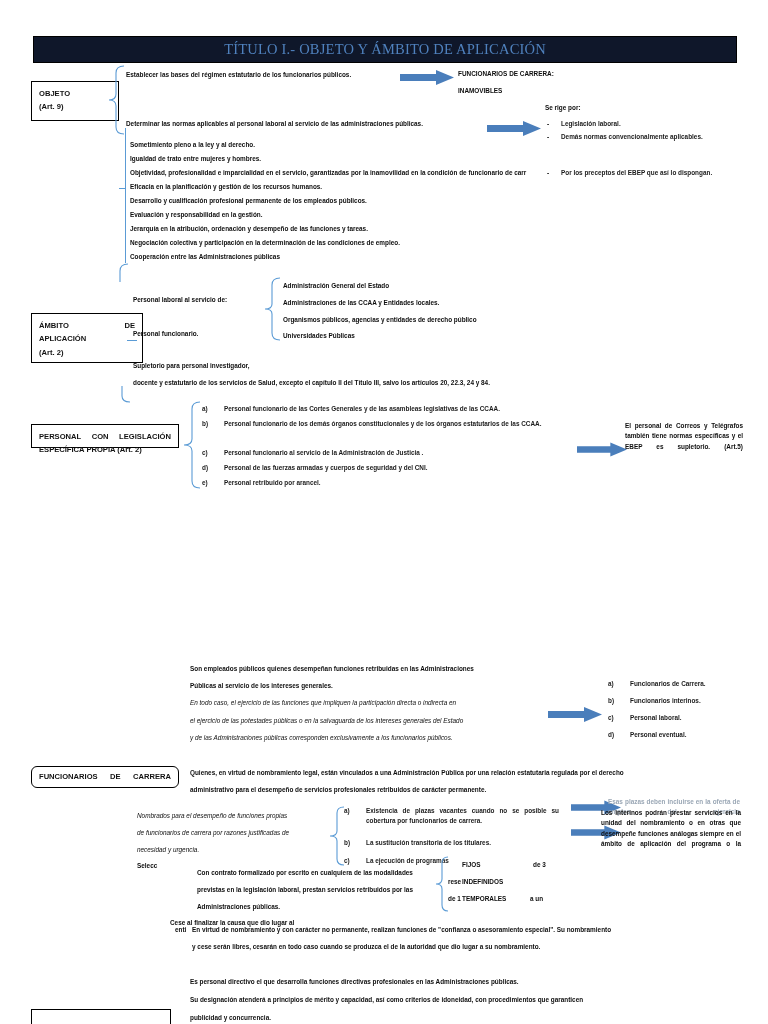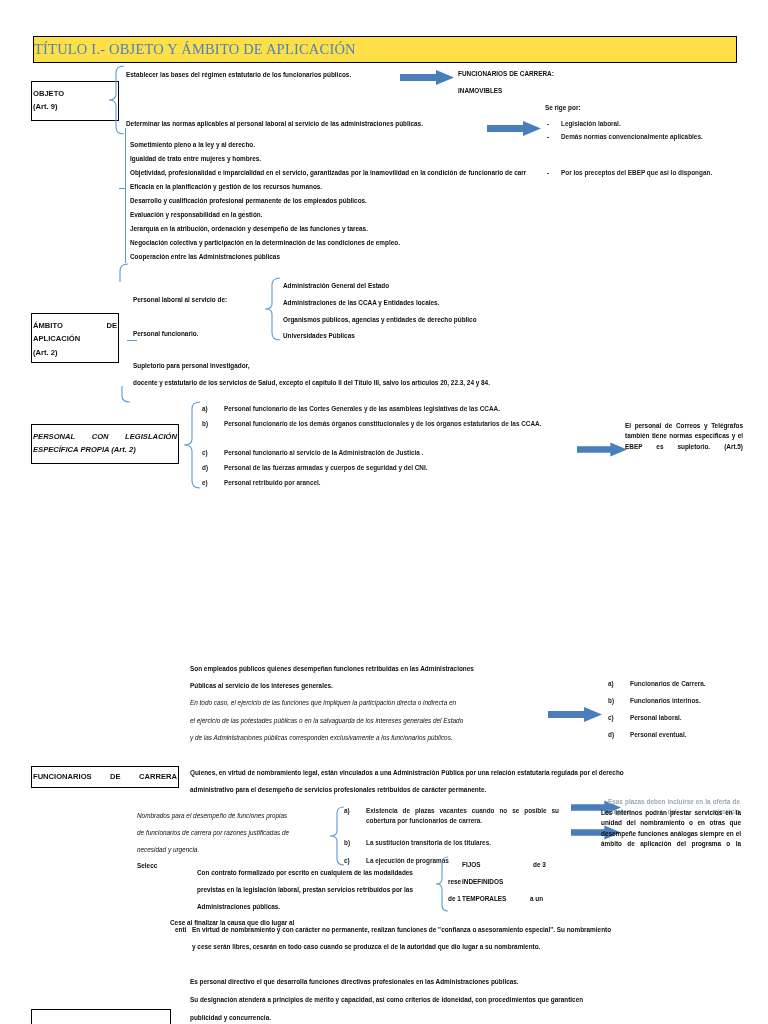--- a/index.html
+++ b/index.html
@@ -6,32 +6,32 @@
   html,body{margin:0;padding:0;background:#ffffff;}
   body{
     width:768px;height:1024px;position:relative;overflow:hidden;
     font-family:"Liberation Sans","DejaVu Sans",sans-serif;
     color:#1a1a1a;
   }
   .page{position:absolute;inset:0;}
 
   
   .title-banner{
-    position:absolute;border:1.5px solid #000;background:#fde047;
-    display:flex;align-items:center;
+    position:absolute;border:1.5px solid #000;background:#0f172a;
+    display:flex;align-items:center;justify-content:center;
   }
   .title-banner span{
     font-family:"Liberation Serif","DejaVu Serif",serif;
     color:#4f81bd;font-size:14.5px;letter-spacing:.2px;white-space:nowrap;
   }
 
   
   .lbox{
     position:absolute;border:1.6px solid #000;background:#fff;
-    box-sizing:border-box;padding:5px 1px;
+    box-sizing:border-box;padding:5px 7px;
     font-size:7.6px;font-weight:bold;line-height:1.75;color:#111;
   }
   .lbox .jl{display:block;text-align:justify;text-align-last:justify;}
   .lbox .nj{display:block;}
 
   
   .t{
     position:absolute;font-size:6.4px;line-height:1.62;color:#0d0d0d;
     font-weight:bold;
   }
@@ -112,21 +112,21 @@
   <div class="t clip" style="left:130px;top:140px;width:420px;">Sometimiento pleno a la ley y al derecho.</div>
   <div class="t clip" style="left:130px;top:154px;width:420px;">Igualdad de trato entre mujeres y hombres.</div>
   <div class="t clip" style="left:130px;top:168px;width:409px;">Objetividad, profesionalidad e imparcialidad en el servicio, garantizadas por la inamovilidad en la condición de funcionario de carr</div>
   <div class="t clip" style="left:130px;top:182px;width:420px;">Eficacia en la planificación y gestión de los recursos humanos.</div>
   <div class="t clip" style="left:130px;top:196px;width:420px;">Desarrollo y cualificación profesional permanente de los empleados públicos.</div>
   <div class="t clip" style="left:130px;top:210px;width:420px;">Evaluación y responsabilidad en la gestión.</div>
   <div class="t clip" style="left:130px;top:224px;width:420px;">Jerarquía en la atribución, ordenación y desempeño de las funciones y tareas.</div>
   <div class="t clip" style="left:130px;top:238px;width:420px;">Negociación colectiva y participación en la determinación de las condiciones de empleo.</div>
   <div class="t clip" style="left:130px;top:252px;width:420px;">Cooperación entre las Administraciones públicas</div>
 
-  <div class="lbox" style="left:31px;top:313px;width:88px;height:50px;">
+  <div class="lbox" style="left:31px;top:313px;width:112px;height:50px;">
     <span class="jl">ÁMBITO          DE</span>
     <span class="nj">APLICACIÓN</span>
     <span class="nj">(Art. 2)</span>
   </div>
 
   <div class="hline" style="left:127px;top:340px;width:10px;height:1px;"></div>
 
   <svg class="brk" style="left:100px;top:262px;width:30px;height:22px;" width="30" height="22">
     <path d="M28 2 Q20 2 20 9 L20 20" fill="none" stroke="#5b9bd5" stroke-width="1.1"></path>
   </svg>
@@ -143,21 +143,21 @@
   <div class="t clip" style="left:283px;top:315px;width:300px;">Organismos públicos, agencias y entidades de derecho público</div>
   <div class="t clip" style="left:283px;top:331px;width:300px;">Universidades Públicas</div>
 
   <div class="t clip" style="left:133px;top:361px;width:330px;">Supletorio para personal investigador,</div>
   <div class="t clip" style="left:133px;top:378px;width:560px;">docente y estatutario de los servicios de Salud, excepto el capítulo II del Título III, salvo los artículos 20, 22.3, 24 y 84.</div>
 
   <svg class="brk" style="left:118px;top:386px;width:24px;height:18px;" width="24" height="18">
     <path d="M4 0 L4 10 Q4 16 12 16" fill="none" stroke="#5b9bd5" stroke-width="1.1"></path>
   </svg>
 
-  <div class="lbox" style="left:31px;top:424px;width:148px;height:40px;font-style:italic;">
+  <div class="lbox" style="left:31px;top:424px;width:148px;height:24px;">
     <span class="jl">PERSONAL   CON    LEGISLACIÓN</span>
     <span class="nj">ESPECÍFICA PROPIA (Art. 2)</span>
   </div>
 
   <svg class="brk" style="left:180px;top:400px;width:22px;height:90px;" width="22" height="90">
     <path d="M20 2 Q12 2 12 9 L12 39 Q12 45 4 45 Q12 45 12 51 L12 81 Q12 88 20 88" fill="none" stroke="#5b9bd5" stroke-width="1.1"></path>
   </svg>
 
   <div class="lrow" style="left:202px;top:404px;width:365px;">
     <span class="mk">a)</span>
@@ -208,21 +208,21 @@
   </div>
   <div class="lrow" style="left:608px;top:713px;width:135px;">
     <span class="mk">c)</span>
     <span class="bd">Personal laboral.</span>
   </div>
   <div class="lrow" style="left:608px;top:730px;width:135px;">
     <span class="mk">d)</span>
     <span class="bd">Personal eventual.</span>
   </div>
 
-  <div class="lbox" style="left:31px;top:766px;width:148px;height:22px;display:flex;align-items:center;">
+  <div class="lbox" style="left:31px;top:766px;width:148px;height:22px;display:flex;align-items:center;border-radius:6px;">
     <span class="jl" style="width:100%;">FUNCIONARIOS     DE     CARRERA</span>
   </div>
 
   <div class="t clip" style="left:190px;top:768px;width:560px;">Quienes, en virtud de nombramiento legal, están vinculados a una Administración Pública por una relación estatutaria regulada por el derecho</div>
   <div class="t clip" style="left:190px;top:785px;width:560px;">administrativo para el desempeño de servicios profesionales retribuidos de carácter permanente.</div>
 
 
   <div class="t ital clip" style="left:137px;top:811px;width:210px;">Nombrados para el desempeño de funciones propias</div>
   <div class="t ital clip" style="left:137px;top:828px;width:210px;">de funcionarios de carrera por razones justificadas de</div>
   <div class="t ital clip" style="left:137px;top:845px;width:210px;">necesidad y urgencia.</div>

